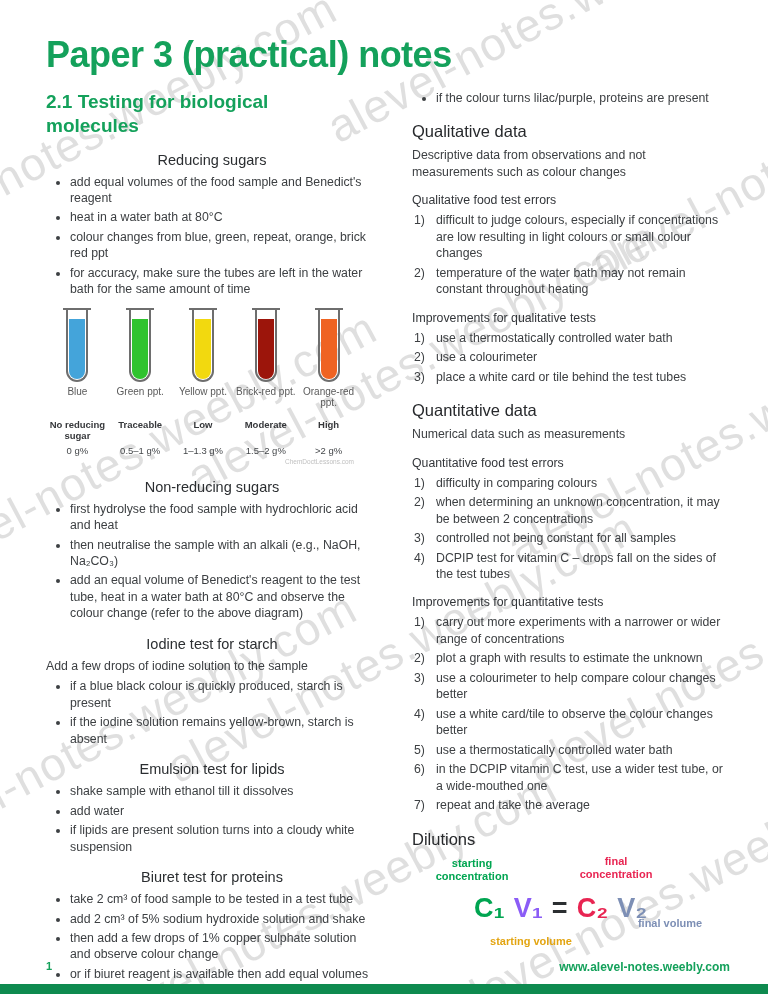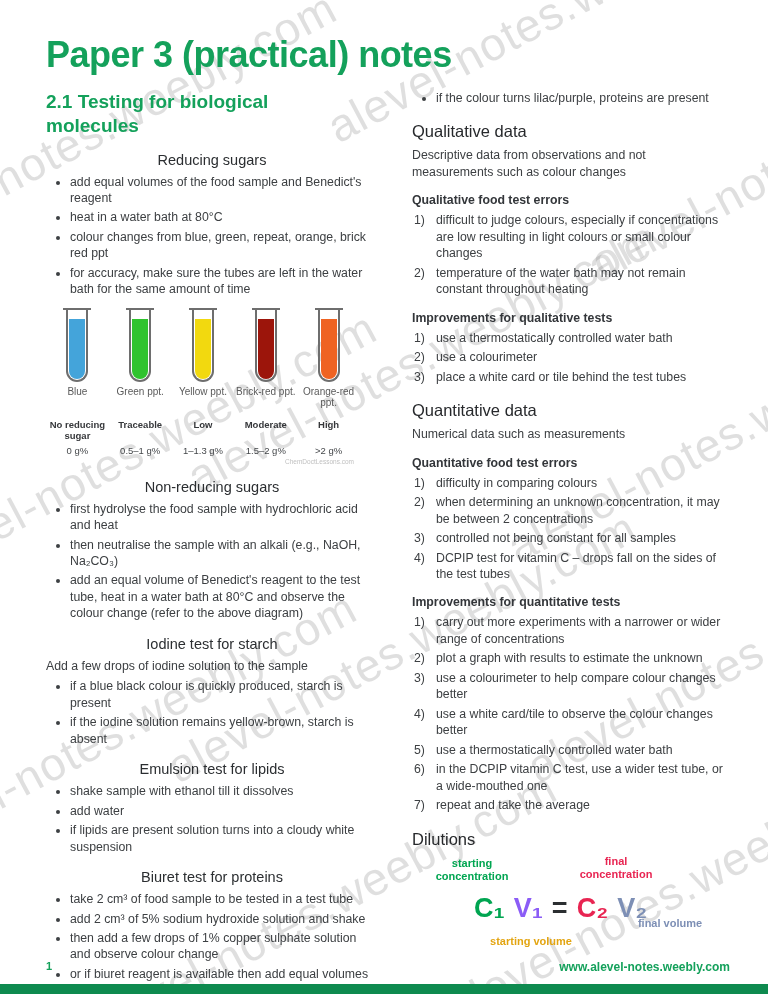--- a/index.html
+++ b/index.html
@@ -20,21 +20,21 @@
   .wm10{left:60px;top:880px;} .wm11{left:420px;top:860px;}
   
   .content { position:absolute; inset:0; z-index:1; padding:34px 38px 0 46px; }
   h1.page-title { font-size:36px; font-weight:700; color:#14a15b; letter-spacing:-0.5px; margin-bottom:12px; }
   .columns { display:flex; gap:34px; }
   .col-left { flex:0 0 332px; }
   .col-right { flex:1; padding-top:2px; }
   h2.section { font-size:19px; font-weight:700; color:#14a15b; line-height:1.25; max-width:250px; margin:2px 0 8px; }
   h3.sub { font-size:14.5px; font-weight:400; color:#2b2e31; margin:14px 0 6px;text-align:center; }
   h3.big { font-size:16.5px; font-weight:400; color:#27292c; margin:16px 0 6px; }
-  h4.mini { font-size:12.3px; font-weight:700; color:#33363a; margin:13px 0 5px; }
+  h4.mini { font-size:12.3px; font-weight:400; color:#33363a; margin:13px 0 5px; }
   p.body-text { font-size:12.3px; line-height:1.34; margin-bottom:4px; }
   ul.bullets { list-style:disc outside; padding-left:24px; margin-bottom:4px; }
   ul.bullets li { font-size:12.3px; line-height:1.34; margin-bottom:3px; }
   ol.numbered { list-style:none; counter-reset:n; margin-bottom:4px; }
   ol.numbered li {
     counter-increment:n; position:relative; padding-left:24px;
     font-size:12.3px; line-height:1.34; margin-bottom:3px;
   }
   ol.numbered li::before { content:counter(n) ")"; position:absolute; left:2px; }
   

